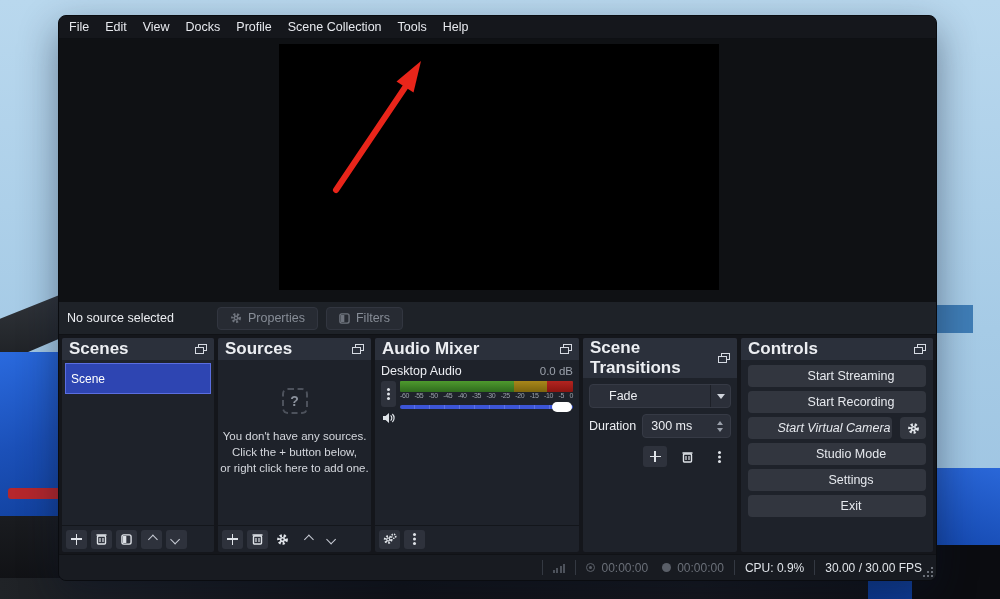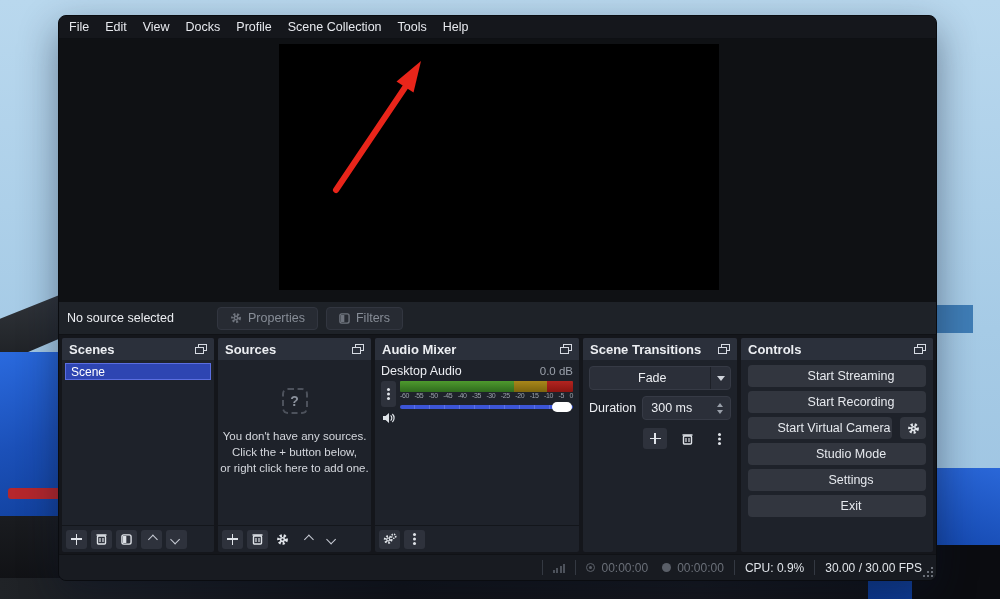--- a/index.html
+++ b/index.html
@@ -59,36 +59,36 @@
 
   
   .docks{flex:1 1 auto;display:flex;gap:4px;padding:3px 3px 2px 3px;background:#14161b;}
   .panel{background:var(--panel);border-radius:2px;display:flex;flex-direction:column;overflow:hidden;}
   .p-scenes{flex:0 0 152px;}
   .p-sources{flex:0 0 153px;}
   .p-mixer{flex:0 0 204px;}
   .p-trans{flex:0 0 154px;}
   .p-controls{flex:1 1 auto;}
   .panel-head{flex:0 0 22px;background:var(--panel-head);display:flex;align-items:center;padding:0 7px;}
-  .panel-title{font-size:13px;font-weight:bold;color:var(--txt);}
+  .panel-title{font-size:17px;font-weight:bold;color:var(--txt);}
   .popout{margin-left:auto;display:flex;}
   .panel-body{flex:1 1 auto;position:relative;overflow:hidden;}
   .panel-foot{flex:0 0 27px;border-top:1px solid #13161b;display:flex;align-items:center;gap:4px;padding:0 4px;}
   .mini-btn{width:21px;height:19px;background:#2e323c;border-radius:3px;display:flex;align-items:center;justify-content:center;position:relative;}
 
   .plus{position:relative;width:11px;height:11px;}
   .plus::before{content:"";position:absolute;left:4.6px;top:0;width:1.8px;height:11px;background:#dfe3e8;}
   .plus::after{content:"";position:absolute;left:0;top:4.6px;width:11px;height:1.8px;background:#dfe3e8;}
   .chev{width:7px;height:7px;border-left:1.8px solid #c9cdd6;border-bottom:1.8px solid #c9cdd6;}
   .chev.up{transform:rotate(135deg) translate(-1px,-1px);}
   .chev.down{transform:rotate(-45deg) translate(-1px,-1px);}
   .kebab{width:3px;height:3px;border-radius:50%;background:#dfe3e8;box-shadow:0 4.5px 0 #dfe3e8,0 9px 0 #dfe3e8;margin-top:-9px;}
 
   
-  .scene-item{margin:3px;height:17px;background:var(--sel);border:1px solid var(--sel-border);display:flex;align-items:center;padding:0 5px;font-size:12px;color:#fff;}
+  .scene-item{margin:3px;height:31px;background:var(--sel);border:1px solid var(--sel-border);display:flex;align-items:center;padding:0 5px;font-size:12px;color:#fff;}
 
   
   .src-empty{position:absolute;inset:0;display:flex;flex-direction:column;align-items:center;justify-content:flex-start;padding-top:28px;}
   .q-box{width:26px;height:26px;border:2px dashed #4d525c;border-radius:6px;color:#8b919c;font-size:14px;font-weight:bold;display:flex;align-items:center;justify-content:center;margin-bottom:14px;}
   .src-line{white-space:nowrap;font-size:11.5px;color:#d4d7dd;line-height:16px;text-align:center;width:100%;overflow:hidden;}
 
   
   .mixer-body{padding:4px 6px 0 6px;}
   .mixer-row1{display:flex;align-items:baseline;}
   .mixer-name{font-size:12.5px;color:var(--txt);}
@@ -104,38 +104,38 @@
   .meter .r{width:15%;background:linear-gradient(180deg,#b32420,#8a1511);}
   .scale{display:flex;justify-content:space-between;margin-top:0;}
   .scale span{font-size:7px;color:#9aa0aa;letter-spacing:-.4px;}
   .slider{position:relative;height:10px;margin-top:3px;display:flex;align-items:center;}
   .slider .track{width:100%;height:4px;border-radius:2px;background:repeating-linear-gradient(90deg,var(--slider) 0 14px,#5b71e2 14px 15px);}
   .slider .handle{position:absolute;left:88%;width:20px;height:10px;background:#fff;border-radius:5px;}
 
   
   .trans-body{padding:6px;}
   .combo{height:24px;background:#2b2f39;border:1px solid #363a45;border-radius:4px;display:flex;align-items:center;}
-  .combo-val{font-size:12.5px;color:var(--txt);padding-left:12px;margin-left:36px;}
+  .combo-val{font-size:12.5px;color:var(--txt);padding-left:19px;}
   .combo-arrow{margin-left:auto;width:20px;height:100%;border-left:1px solid #1d2027;display:flex;align-items:center;justify-content:center;}
   .caret-down{width:0;height:0;border-left:4px solid transparent;border-right:4px solid transparent;border-top:5px solid #cfd3da;}
   .dur-row{display:flex;align-items:center;margin-top:6px;gap:6px;}
   .dur-label{font-size:12.5px;color:var(--txt);}
   .spin{flex:1 1 auto;height:24px;background:#2b2f39;border:1px solid #363a45;border-radius:4px;display:flex;align-items:center;}
   .spin-val{font-size:12.5px;color:var(--txt);padding-left:8px;}
   .spin-arrows{margin-left:auto;width:16px;display:flex;flex-direction:column;align-items:center;gap:3px;padding-right:4px;}
   .tri-up{width:0;height:0;border-left:3.5px solid transparent;border-right:3.5px solid transparent;border-bottom:4.5px solid #9aa0aa;}
   .tri-down{width:0;height:0;border-left:3.5px solid transparent;border-right:3.5px solid transparent;border-top:4.5px solid #9aa0aa;}
   .trans-actions{display:flex;justify-content:flex-end;align-items:center;gap:8px;margin-top:8px;}
   .trans-actions .mini-btn{width:24px;height:21px;}
   .flat{background:transparent;}
 
   
   .ctl-body{padding:5px 7px;display:flex;flex-direction:column;gap:4px;}
   .ctl-btn{height:22px;background:var(--btn);border-radius:4px;color:#e6e9ee;font-size:12.5px;display:flex;align-items:center;justify-content:center;padding-left:28px;}
-  .ctl-row{display:flex;gap:8px;}
+  .ctl-row{display:flex;gap:8px;font-style:italic;}
   .ctl-row .ctl-btn{flex:1 1 auto;}
   .ctl-gear{flex:0 0 26px;height:22px;background:var(--btn);border-radius:4px;display:flex;align-items:center;justify-content:center;}
 
   
   .statusbar{flex:0 0 26px;background:var(--win-bg);border-top:1px solid #101216;display:flex;align-items:center;justify-content:flex-end;padding:0 14px 0 0;position:relative;}
   .sb-sep{width:1px;height:15px;background:#343942;margin:0 10px;}
   .sb-item{display:flex;align-items:center;gap:6px;font-size:12px;color:#6a6f78;}
   .sb-item.bright{color:#dfe3e8;}
   .sig{display:flex;align-items:flex-end;gap:1.5px;height:10px;}
   .sig i{display:block;width:2px;background:#4d525b;}

